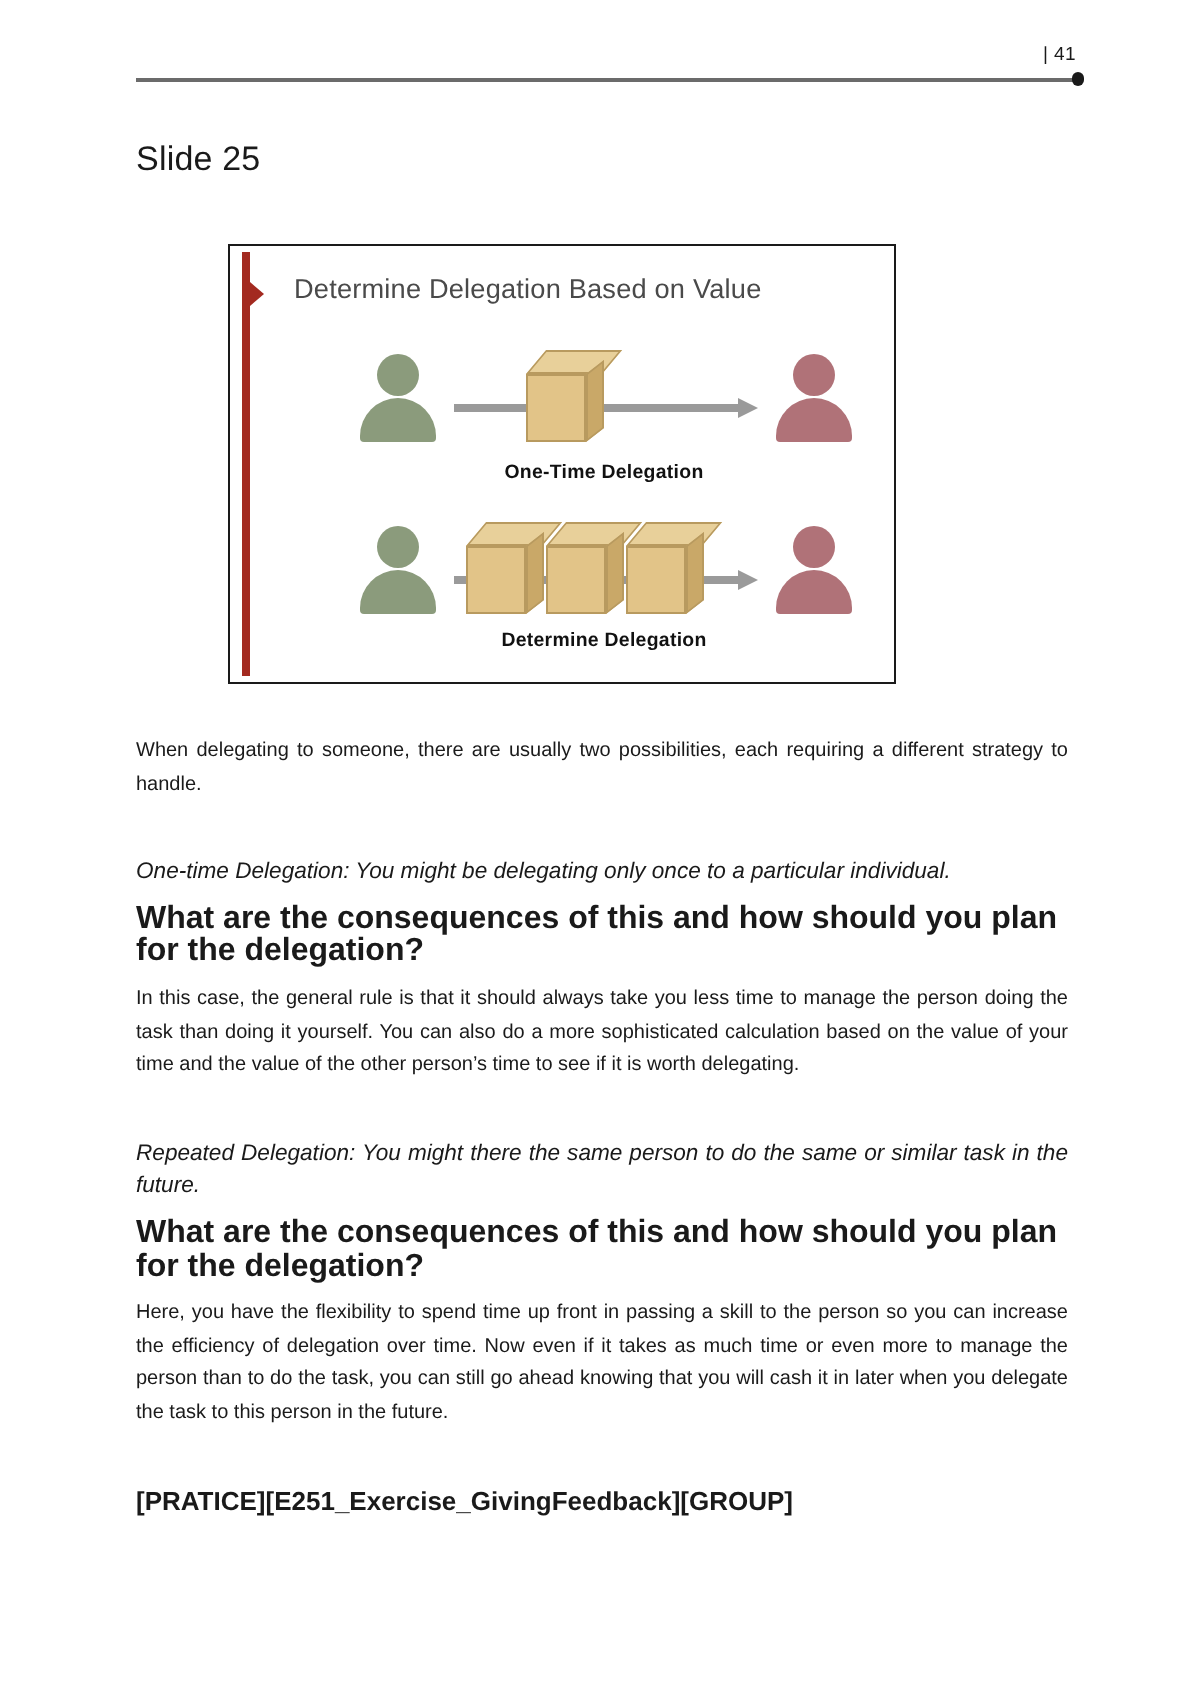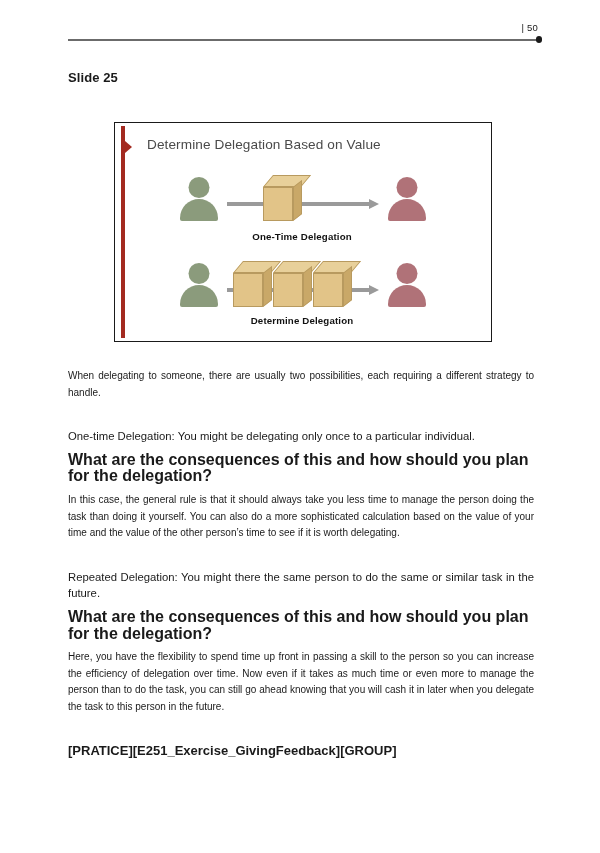--- a/index.html
+++ b/index.html
@@ -60,32 +60,32 @@
     height: 6.4px;
     border-radius: 50%;
     background: #1a1a1a;
   }
 
   
   .slide-label {
     position: absolute;
     left: 68px;
     top: 70px;
-    font-size: 13px;
-    font-weight: bold;
+    font-size: 17px;
+    font-weight: normal;
     color: #1a1a1a;
     letter-spacing: 0.1px;
   }
 
   
   .slide-box {
     position: absolute;
     left: 114px;
     top: 122px;
-    width: 378px;
+    width: 334px;
     height: 220px;
     background: #ffffff;
     border: 1.3px solid #1a1a1a;
     box-sizing: border-box;
   }
   .slide-accent-bar {
     position: absolute;
     left: 6px;
     top: 3px;
     width: 3.6px;
@@ -249,20 +249,21 @@
   }
   p.body-par {
     margin: 0 0 13px 0;
     font-size: 10px;
     line-height: 16.6px;
     text-align: justify;
     color: #1a1a1a;
   }
   p.body-par:last-child { margin-bottom: 0; }
   p.lead-italic {
+    font-style: italic;
     margin: 0 0 7px 0;
     font-size: 11.3px;
     line-height: 16.6px;
     text-align: justify;
     color: #1a1a1a;
   }
   p.question {
     font-weight: bold;
     margin: 0 0 7px 0;
     font-size: 16px;
@@ -297,21 +298,21 @@
     color: #2b2b2b;
     letter-spacing: 0.1px;
   }
 </style>
 </head>
 <body>
 
 <div class="page">
 
   <div class="header">
-    <div class="header-pagenum">| 50</div>
+    <div class="header-pagenum">| 41</div>
     <div class="rule-wrap">
       <div class="rule-line"></div>
       <div class="rule-dot"></div>
     </div>
   </div>
 
   <div class="slide-label">Slide 25</div>
 
   <div class="slide-box">
     <div class="slide-accent-bar"></div>

